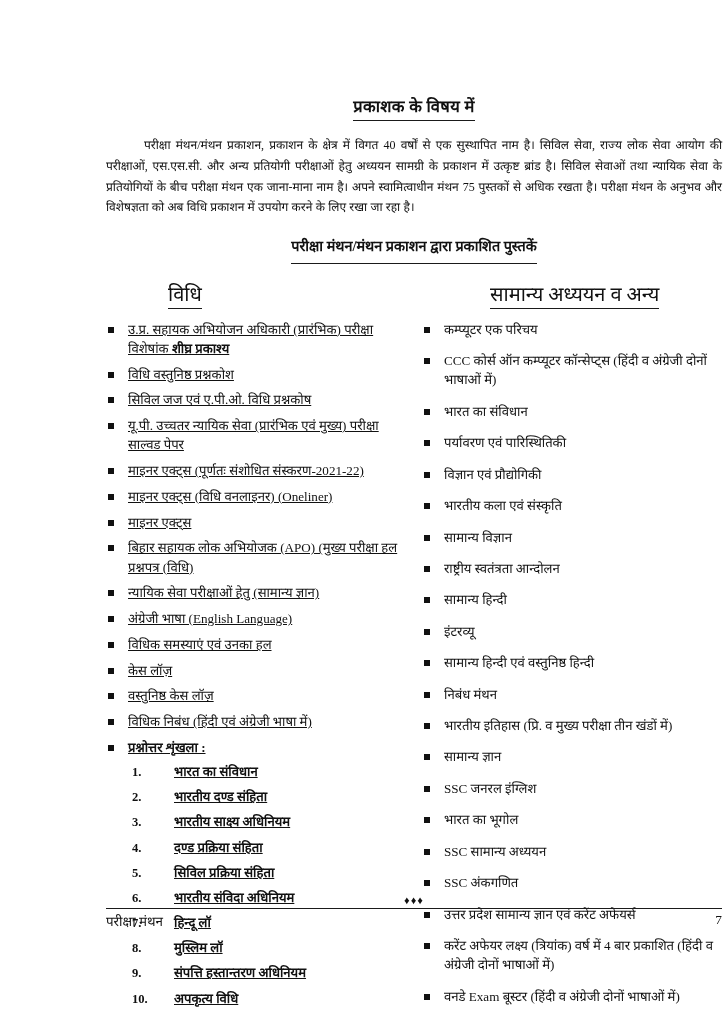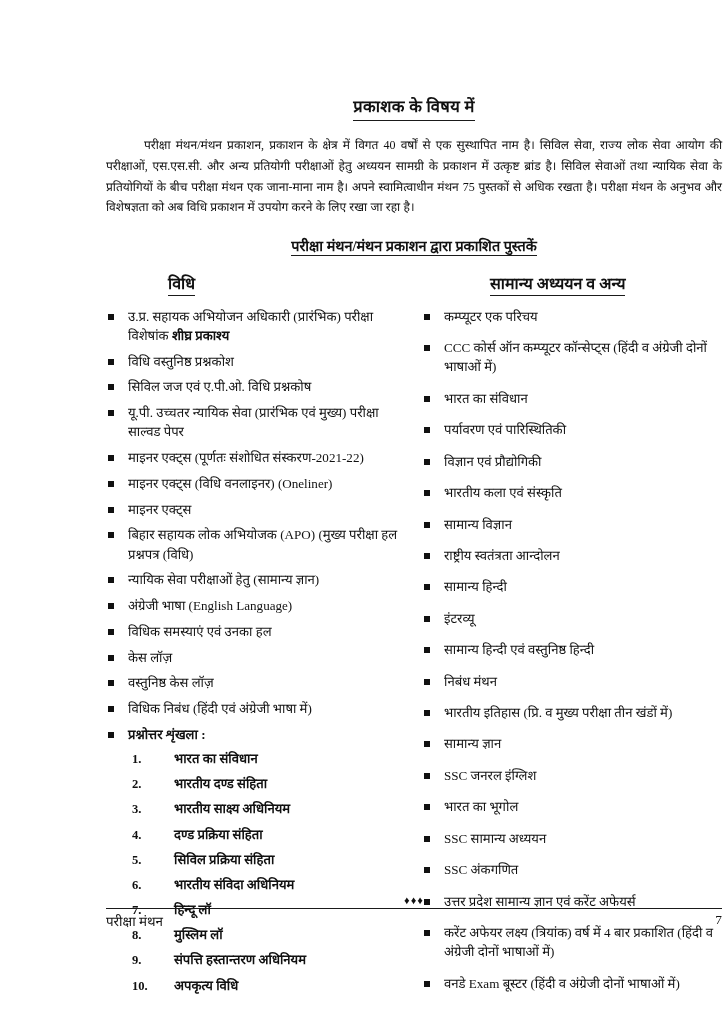--- a/index.html
+++ b/index.html
@@ -56,35 +56,35 @@
   
   .section-title {
     text-align: center;
     font-weight: bold;
     font-size: 14.4px;
     margin: 18px 0 0 0;
   }
   .section-title span {
     display: inline-block;
     border-bottom: 1.4px solid #1a1a1a;
-    padding-bottom: 0;
+    padding-bottom: 8px;
   }
 
   
   .columns {
     display: flex;
     margin-top: 16px;
     align-items: flex-start;
   }
   .col-left  { width: 300px; flex: 0 0 300px; }
   .col-right { width: 300px; flex: 0 0 300px; margin-left: 16px; }
 
   .col-head {
-    font-weight: bold;
-    font-size: 16px;
+    font-weight: normal;
+    font-size: 20px;
     margin-bottom: 11px;
     white-space: nowrap;
   }
   .col-head span {
     display: inline-block;
     border-bottom: 1.3px solid #1a1a1a;
     padding-bottom: 1px;
   }
   .col-left  .col-head { text-align: left;  padding-left: 62px; }
   .col-right .col-head { text-align: left;  padding-left: 68px; }
@@ -104,21 +104,21 @@
   }
   ul.blist > li::before {
     content: "";
     position: absolute;
     left: 2px;
     top: 7px;
     width: 6px;
     height: 6px;
     background: #111111;
   }
-  .col-left  ul.blist > li { margin-bottom: 6.5px; }
+  .col-left  ul.blist > li { margin-bottom: 6.5px; text-decoration: underline; }
   .col-right ul.blist > li { margin-bottom: 12.2px; }
 
   li.bold-item { font-weight: bold; }
   .b { font-weight: bold; }
 
   
   ol.nlist {
     list-style: none;
     margin: 6px 0 0 0;
     padding: 0;

